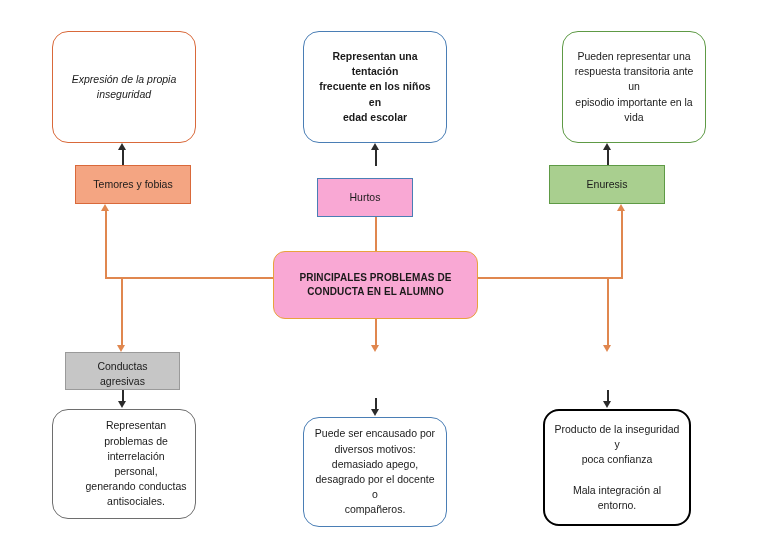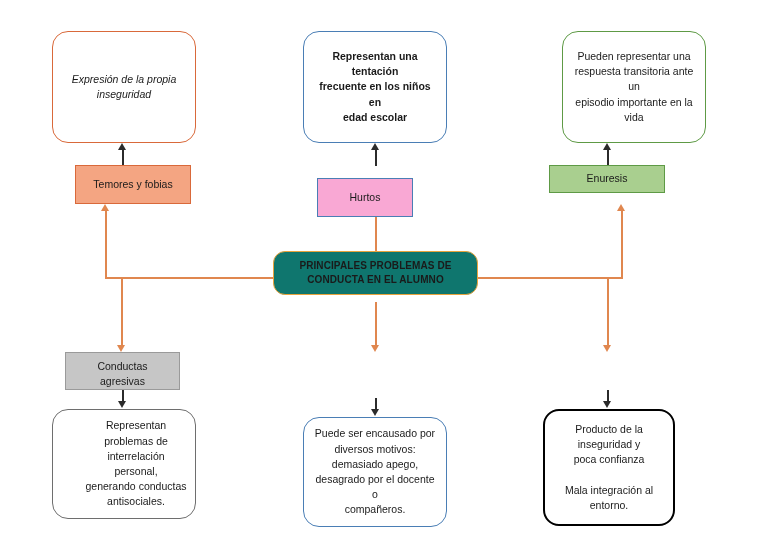--- a/index.html
+++ b/index.html
@@ -153,25 +153,25 @@
   </div>
 
   <div class="node cat" style="left:64px; top:165px; width:116px; height:39px; background:#f4a582; border-color:#d9693a;margin-left:11px;">
     <span class="txt">Temores y fobias</span>
   </div>
 
   <div class="node cat" style="left:317px; top:178px; width:96px; height:39px; background:#f9a8d4; border-color:#4a7eb5;">
     <span class="txt">Hurtos</span>
   </div>
 
-  <div class="node cat" style="left:549px; top:165px; width:116px; height:28px; background:#a9cf8f; border-color:#5e9a45;">
+  <div class="node cat" style="left:549px; top:165px; width:116px; height:39px; background:#a9cf8f; border-color:#5e9a45;">
     <span class="txt">Enuresis</span>
   </div>
 
-  <div class="node hub" style="left:273px; top:251px; width:205px; height:44px; background:#0f766e; border-color:#e8a33d;">
+  <div class="node hub" style="left:273px; top:251px; width:205px; height:68px; background:#f9a8d4; border-color:#e8a33d;">
     <span class="txt">PRINCIPALES PROBLEMAS DE CONDUCTA EN EL ALUMNO</span>
   </div>
 
   <div class="node cat" style="left:65px; top:352px; width:115px; height:38px; background:#c6c6c6; border-color:#9a9a9a;align-items:flex-end;">
     <span class="txt">Conductas agresivas</span>
   </div>
 
 
 
   <div class="node detail" style="left:52px; top:409px; width:144px; height:110px; border-color:#6e6e6e;padding-left:24px;">
@@ -182,20 +182,20 @@
   </div>
 
   <div class="node detail" style="left:303px; top:417px; width:144px; height:110px; border-color:#4a7eb5;">
     <span class="txt">Puede ser encausado por
 diversos motivos:
 demasiado apego,
 desagrado por el docente o
 compañeros.</span>
   </div>
 
-  <div class="node detail thick" style="left:543px; top:409px; width:132px; height:117px; border-color:#000000;align-items:center;">
+  <div class="node detail thick" style="left:543px; top:409px; width:148px; height:117px; border-color:#000000;align-items:center;">
     <span class="txt">Producto de la inseguridad y
 poca confianza
 
 Mala integración al entorno.</span>
   </div>
 
 </div>
 
 </body></html>

